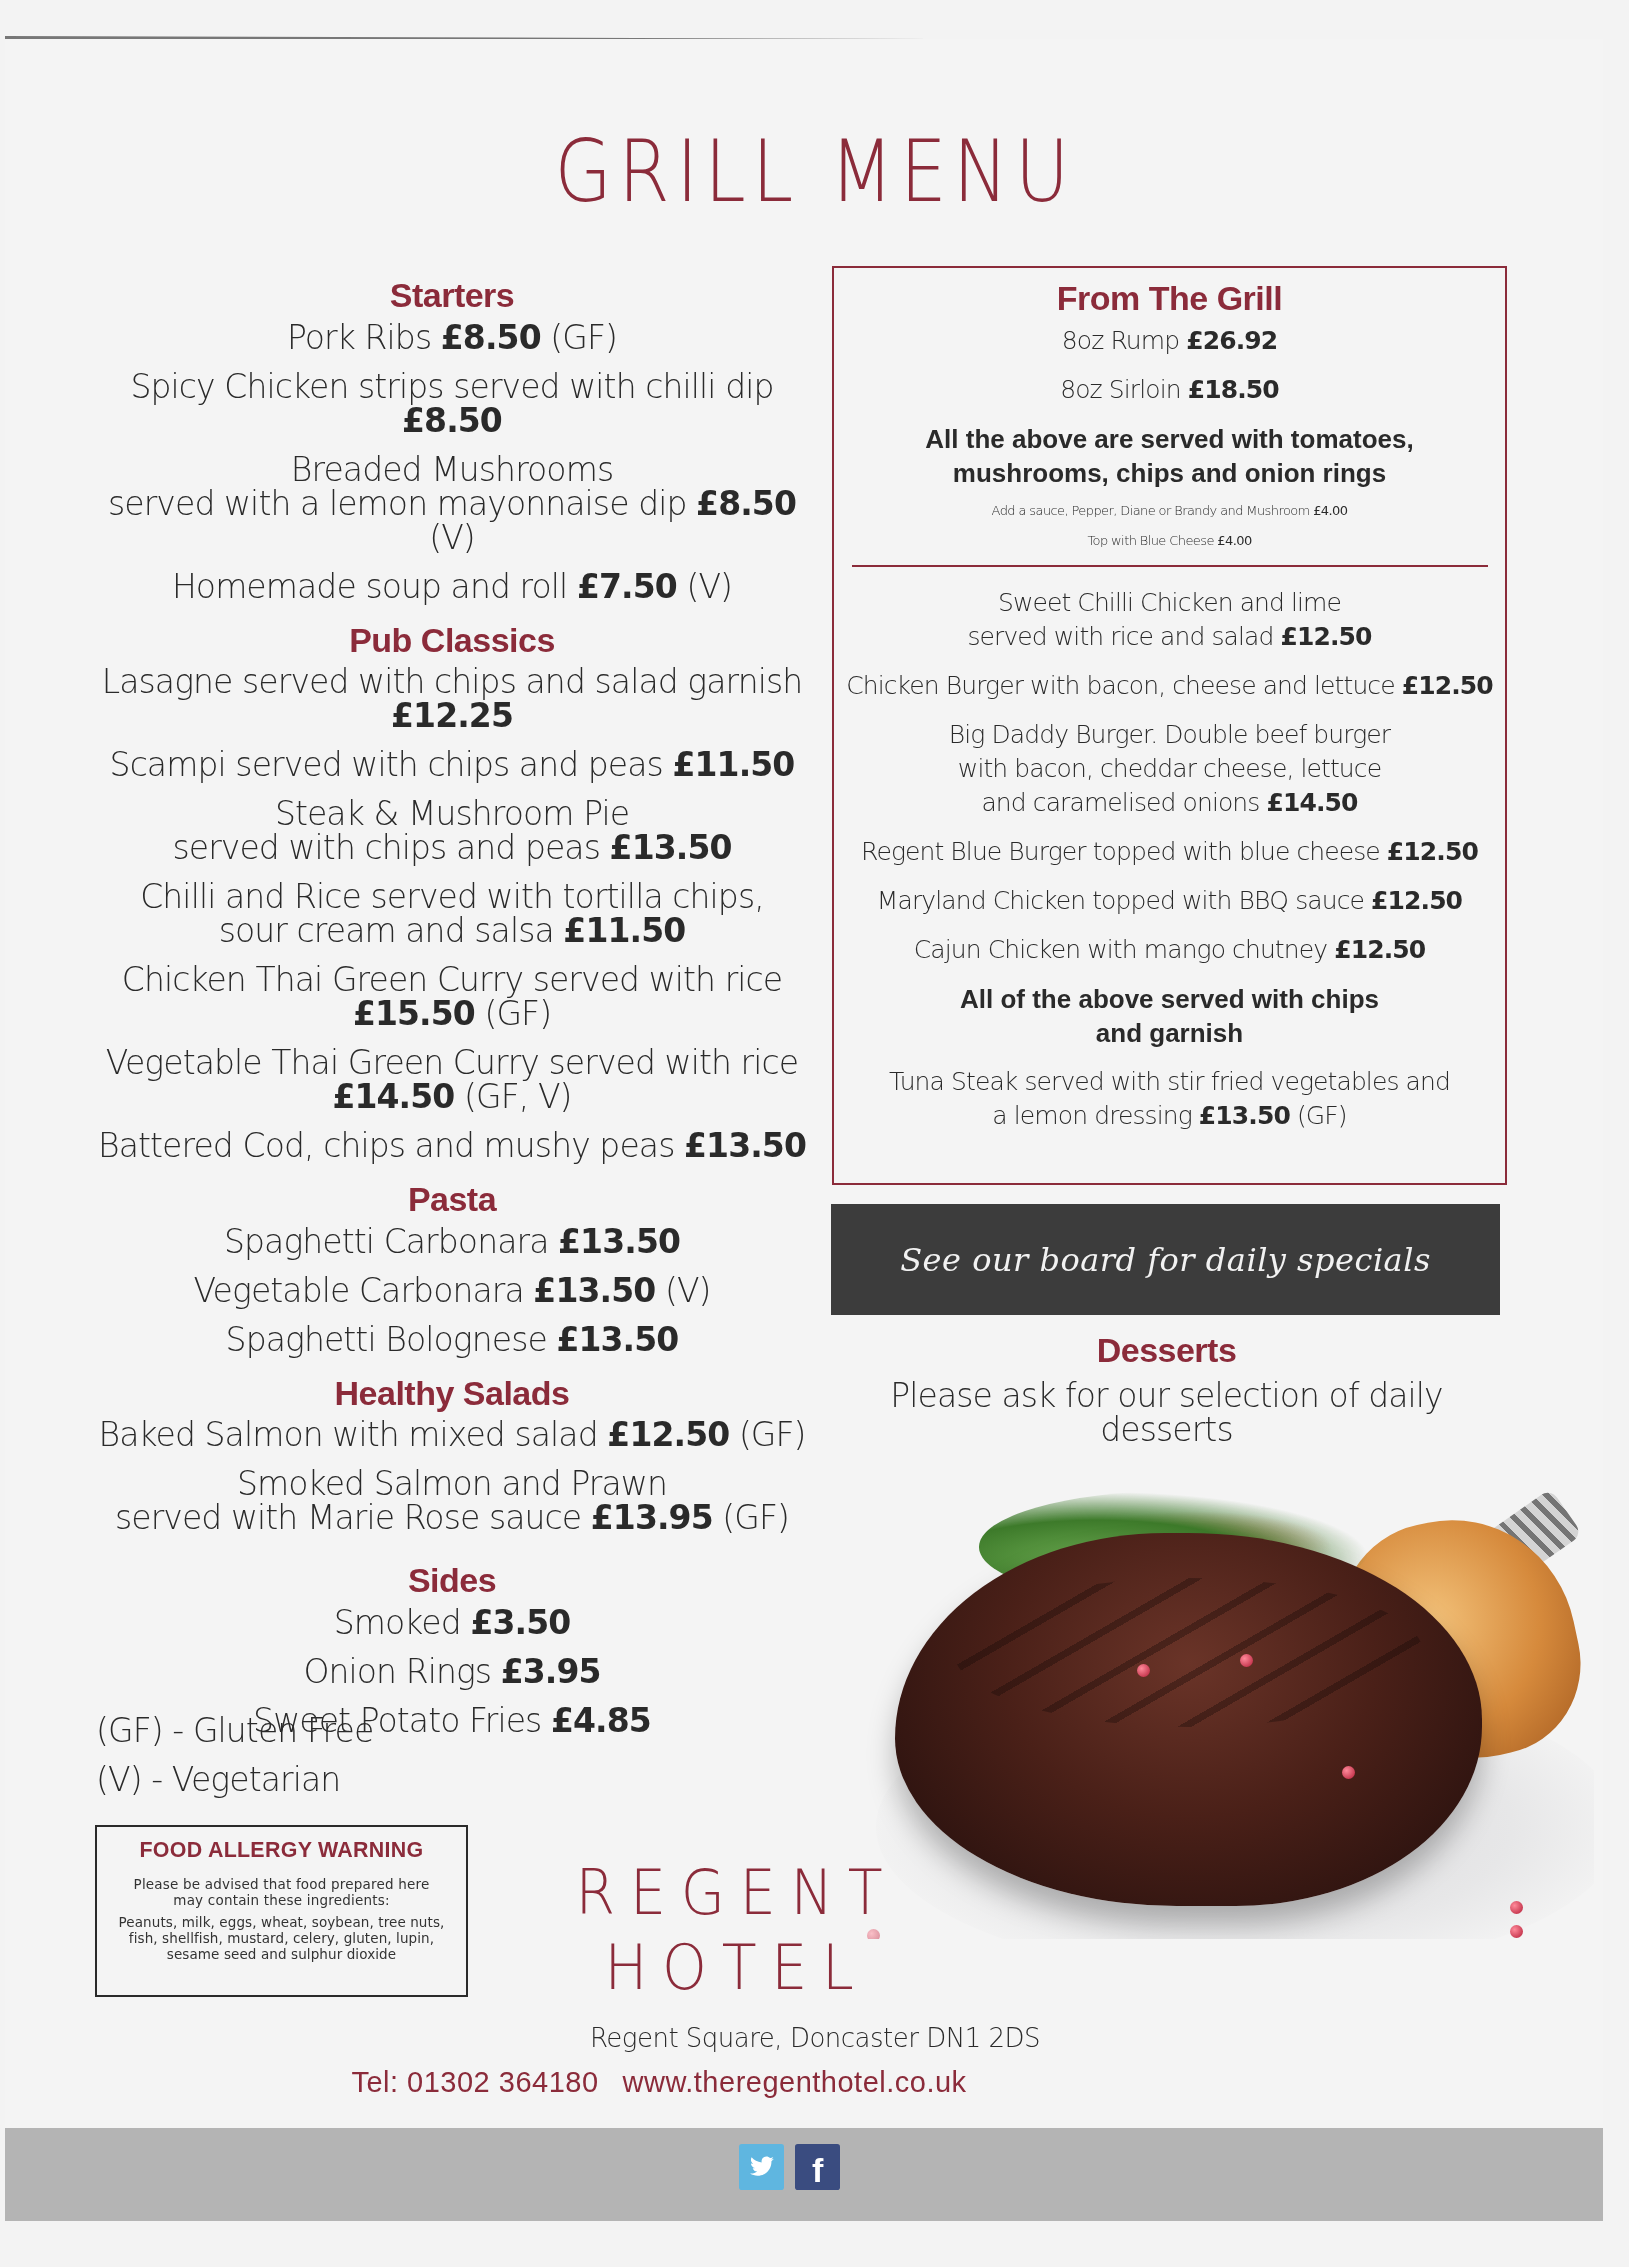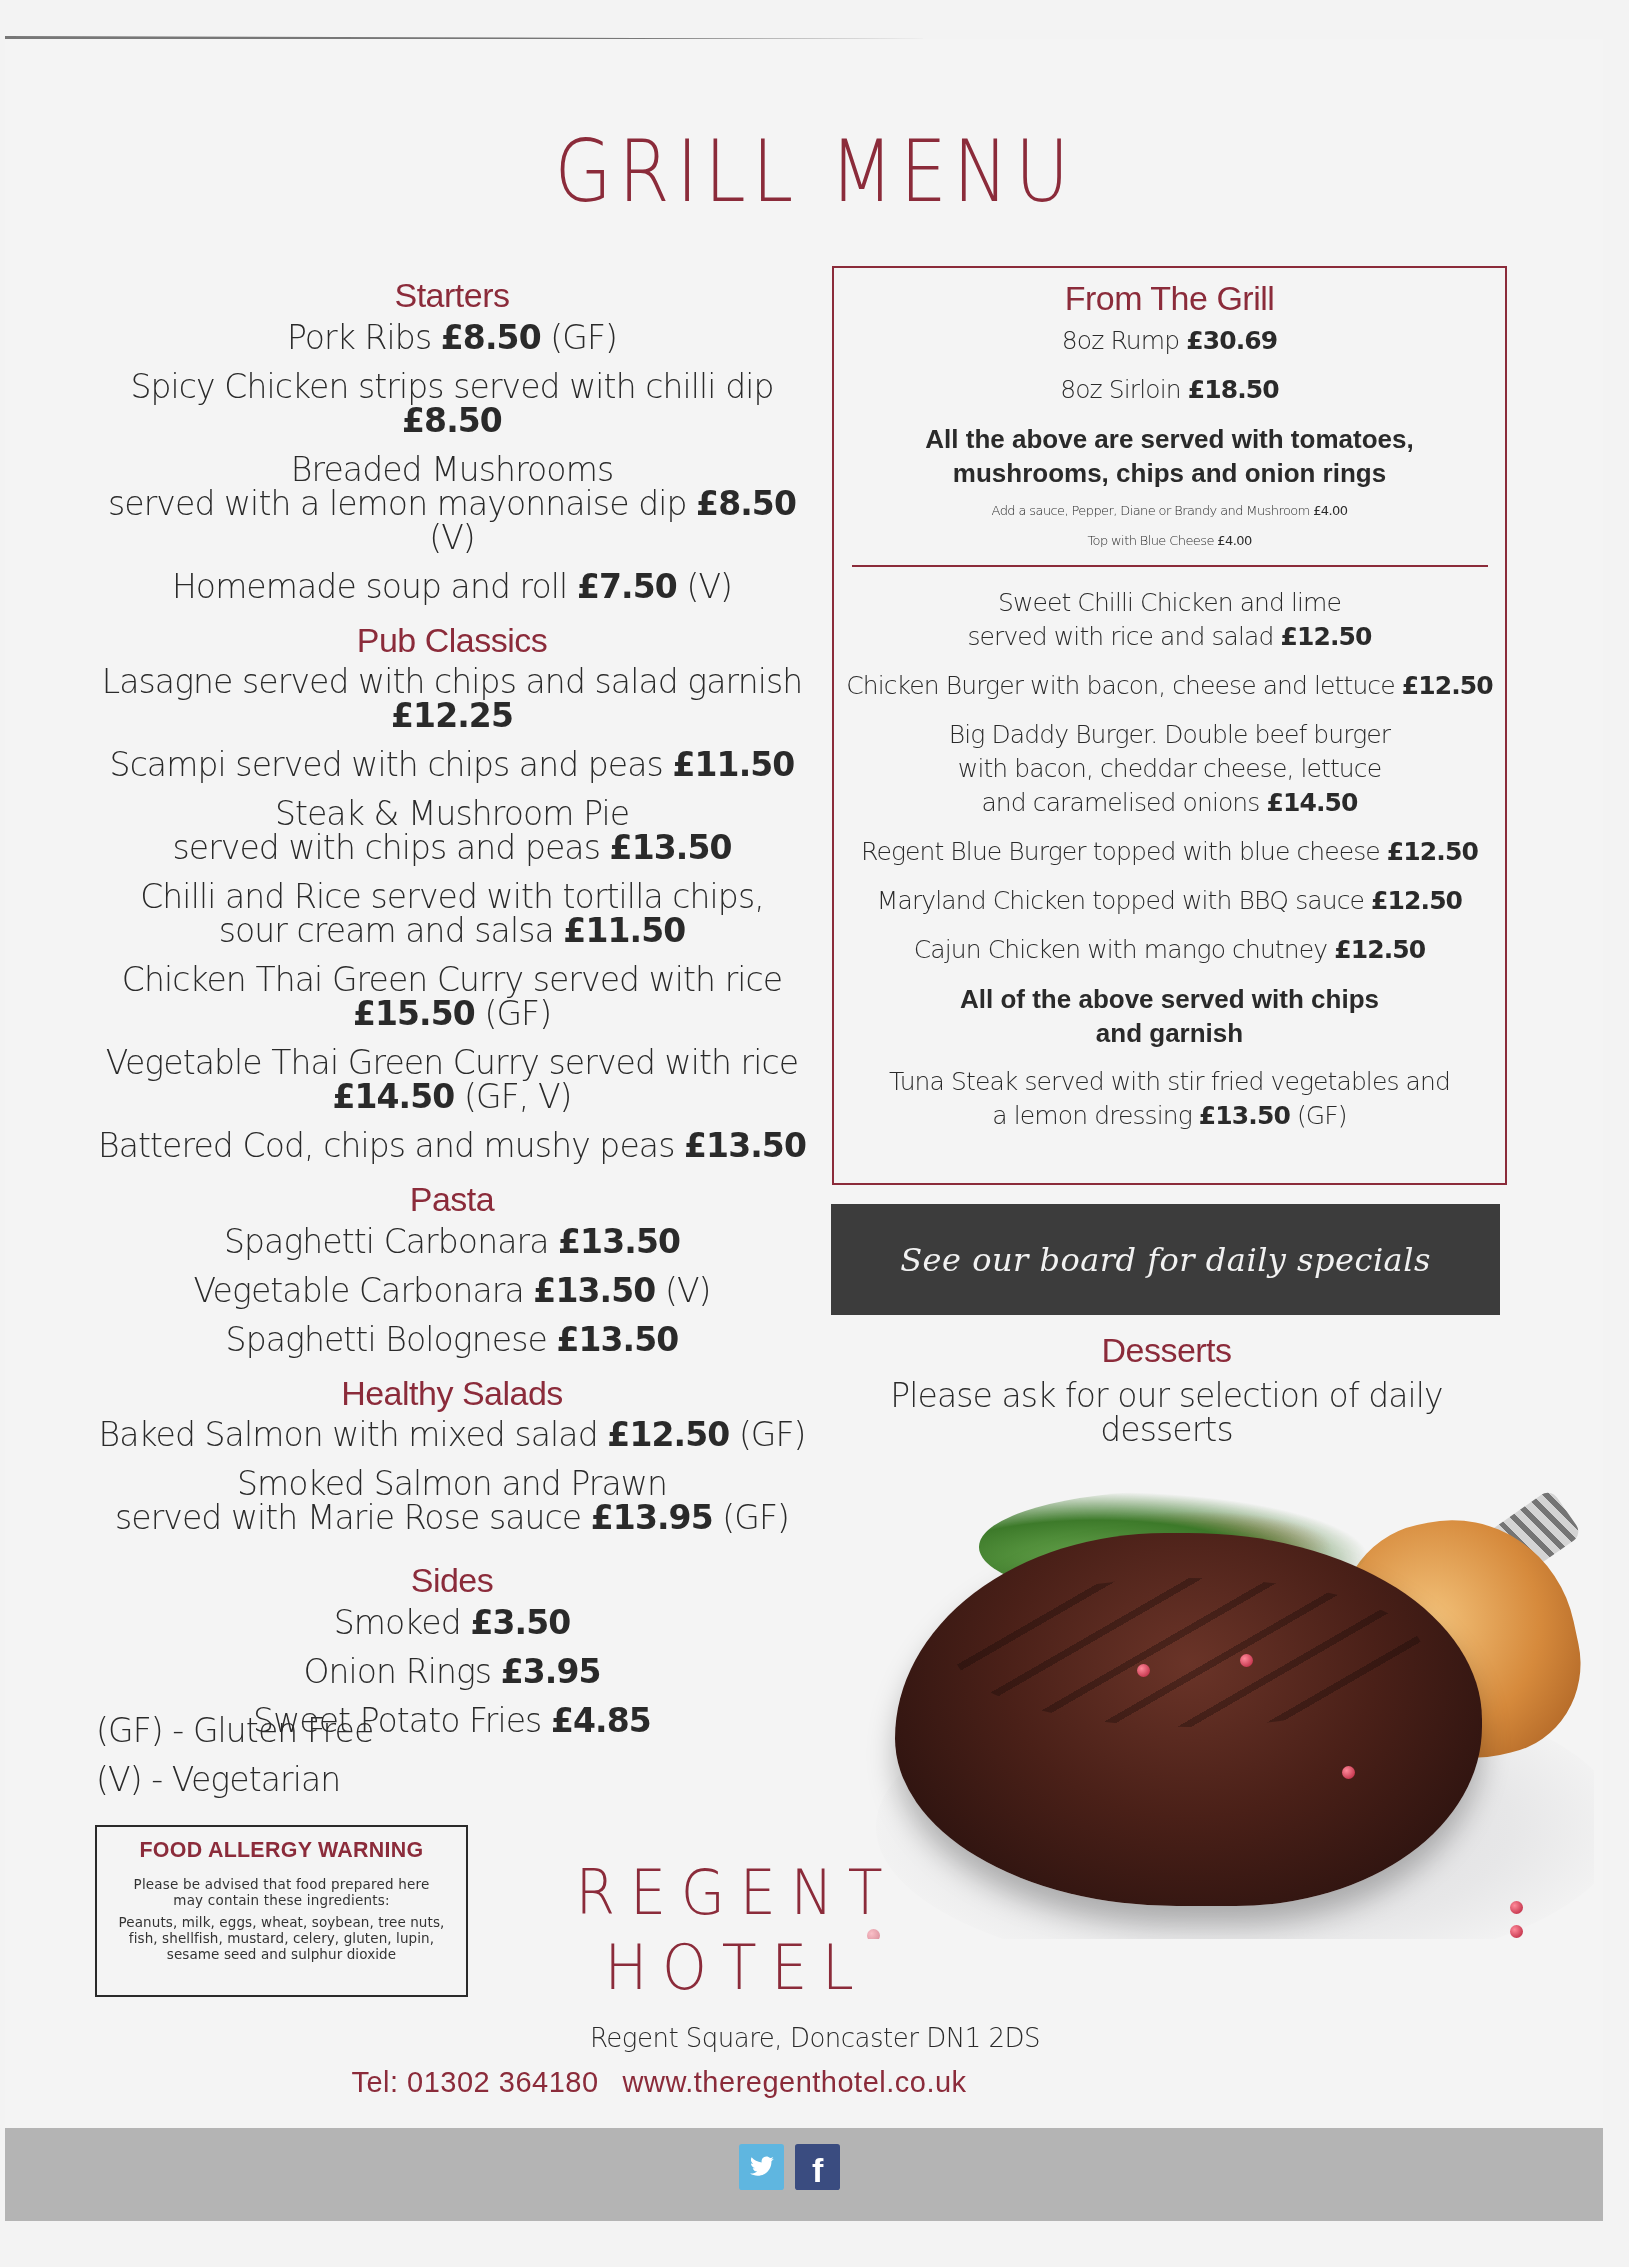--- a/index.html
+++ b/index.html
@@ -7,21 +7,21 @@
   body { position: relative; font-family: "DejaVu Sans", sans-serif; color: #2a2a2a; }
 
   .page-top-rule { position: absolute; left: 4.7px; top: 36px; width: 1598px; height: 2.8px; background: #777; transform: rotate(0.18deg); transform-origin: left; }
   .page { position: absolute; left: 4.7px; top: 39px; width: 1598px; height: 2172px; background: #f4f4f4; }
 
   .title { position: absolute; left: 0; top: 121px; width: 1630px; text-align: center; font-family: "DejaVu Sans", sans-serif; font-weight: 200; font-size: 86px; letter-spacing: 7.5px; color: #8b2b3a; transform: scaleX(0.86); }
 
   .col { position: absolute; text-align: center; }
   .col-left { left: 84px; width: 736px; top: 276px; }
 
-  .sec-title { font-family: "Liberation Sans", sans-serif; font-weight: normal; color: #8b2b3a; font-size: 34px; letter-spacing: -0.5px; }
+  .sec-title { font-family: "Liberation Sans", sans-serif; font-weight: bold; color: #8b2b3a; font-size: 34px; letter-spacing: -0.5px; }
   .item { font-family: "DejaVu Sans", sans-serif; font-weight: 300; font-size: 33px; color: #2a2a2a; line-height: 34px; letter-spacing: -0.9px; }
   .item b, .price { font-weight: bold; }
   .spacer { height: 15px; }
 
   .grill-box { position: absolute; left: 832px; top: 266px; width: 675px; height: 919px; border: 2.3px solid #8b2b3a; }
   .grill-inner { position: absolute; left: 0; top: 11.2px; width: 100%; text-align: center; }
   .grill-inner .item { font-size: 25px; }
   .grill-note { font-family: "Liberation Sans", sans-serif; font-weight: bold; font-size: 26px; line-height: 34px; color: #2a2a2a; }
   .small-item { font-family: "DejaVu Sans", sans-serif; font-weight: 300; font-size: 13px; letter-spacing: -0.6px; color: #2a2a2a; }
   .grill-rule { width: 636px; height: 2.3px; background: #8b2b3a; margin: 17px auto 18.6px auto; }
@@ -137,21 +137,21 @@
     <div>Peanuts, milk, eggs, wheat, soybean, tree nuts,</div>
     <div>fish, shellfish, mustard, celery, gluten, lupin,</div>
     <div>sesame seed and sulphur dioxide</div>
   </div>
 </div>
 
 <div class="grill-box">
   <div class="grill-inner">
     <div class="sec-title">From The Grill</div>
     <div style="height:5.6px"></div>
-    <div class="item"><span>8oz Rump</span> <b>£30.69</b></div>
+    <div class="item"><span>8oz Rump</span> <b>£26.92</b></div>
     <div class="spacer"></div>
     <div class="item"><span>8oz Sirloin</span> <b>£18.50</b></div>
     <div class="spacer"></div>
     <div class="grill-note">
       <div>All the above are served with tomatoes,</div>
       <div>mushrooms, chips and onion rings</div>
     </div>
     <div style="height:13px"></div>
     <div class="small-item"><span>Add a sauce, Pepper, Diane or Brandy and Mushroom</span> <b>£4.00</b></div>
     <div style="height:15px"></div>

